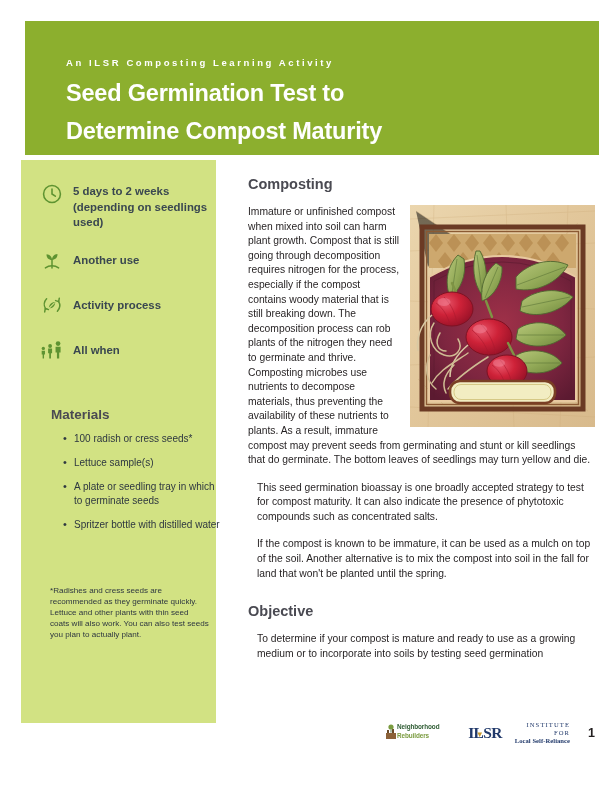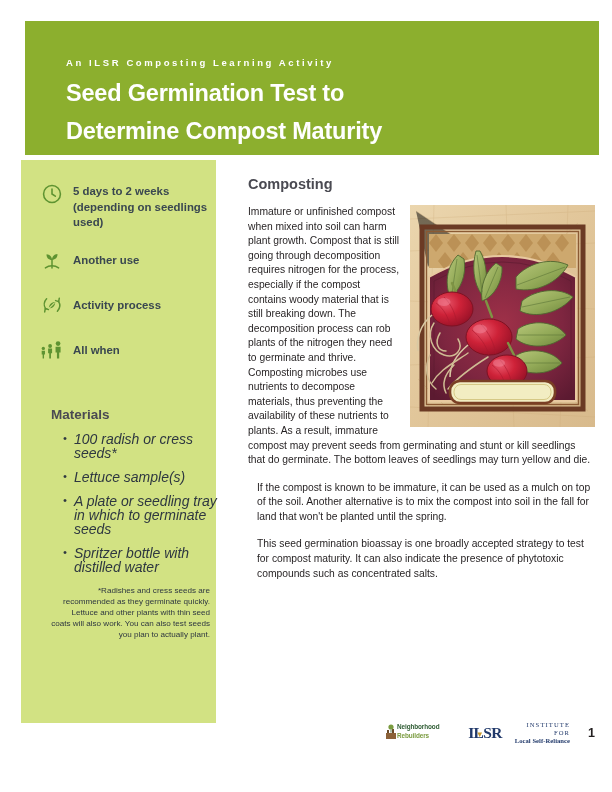--- a/index.html
+++ b/index.html
@@ -101,43 +101,41 @@
     position: absolute;
     left: 40px;
     top: 272px;
     width: 150px;
     margin: 0;
     padding: 0 0 0 13px;
     list-style: none;
   }
   .materials-list li {
     color: #2E3740;
-    font-size: 14px;
+    font-size: 10px;
     line-height: 14px;
     margin-bottom: 10px;
     position: relative;
-    font-style: italic;
   }
   .materials-list li:before {
     content: "\2022";
     position: absolute;
     left: -11px;
     top: -1px;
     font-size: 11px;
     color: #2E3740;
   }
   .footnote {
     position: absolute;
     left: 29px;
     top: 425px;
     width: 160px;
     color: #2E3740;
     font-size: 8.1px;
     line-height: 11px;
-    text-align: right;
   }
 
   
   .main {
     position: absolute;
     left: 248px;
     top: 176px;
     width: 347px;
   }
   .section-head {
@@ -474,24 +472,30 @@
 
         <rect x="40" y="176" width="105" height="22" rx="10" fill="#F2EDC2" stroke="#7A3F24" stroke-width="2.6"></rect>
         <rect x="44" y="179.5" width="97" height="15" rx="7" fill="none" stroke="#C9B86A" stroke-width="0.7"></rect>
       </svg>
     </div>
 
     <p class="body-text">Immature or unfinished compost when mixed into soil can harm plant growth. Compost that is still going through decomposition requires nitrogen for the process, especially if the compost contains woody material that is still breaking down. The decomposition process can rob plants of the nitrogen they need to germinate and thrive. Composting microbes use nutrients to decompose materials, thus preventing the availability of these nutrients to plants. As a result, immature compost may prevent seeds from germinating and stunt or kill seedlings that do germinate. The bottom leaves of seedlings may turn yellow and die.</p>
   </div>
 
   <div class="body-col">
+    <p class="body-text">This seed germination bioassay is one broadly accepted strategy to test for compost maturity. It can also indicate the presence of phytotoxic compounds such as concentrated salts.</p>
     <p class="body-text">If the compost is known to be immature, it can be used as a mulch on top of the soil. Another alternative is to mix the compost into soil in the fall for land that won't be planted until the spring.</p>
-    <p class="body-text">This seed germination bioassay is one broadly accepted strategy to test for compost maturity. It can also indicate the presence of phytotoxic compounds such as concentrated salts.</p>
-  </div>
-
+  </div>
+
+  <div class="objective-block">
+    <h2 class="section-head">Objective</h2>
+    <div class="body-col">
+      <p class="body-text">To determine if your compost is mature and ready to use as a growing medium or to incorporate into soils by testing seed germination</p>
+    </div>
+  </div>
 </div>
 
 <div class="footer">
 
   <div class="logo-nsr">
     <svg class="nsr-mark" viewBox="0 0 12 17">
       <path d="M1 9 h10 v6 h-10 z" fill="#8C6239"></path>
       <path d="M2 9 v-3 h2 v3" fill="#6B4B2A"></path>
       <path d="M7 9 v-4 h2 v4" fill="#6B4B2A"></path>
       <circle cx="6" cy="3" r="2.6" fill="#7A9B3F"></circle>

